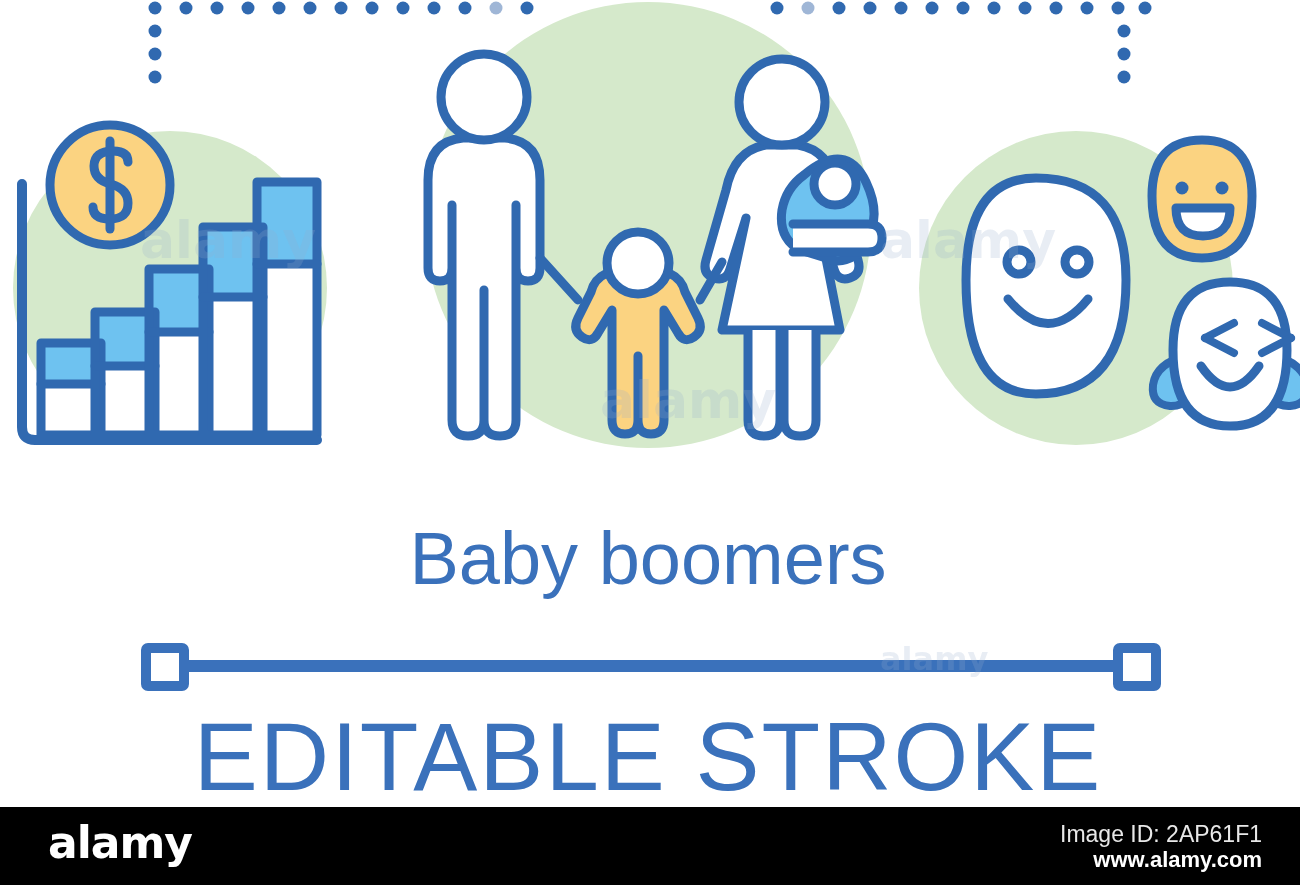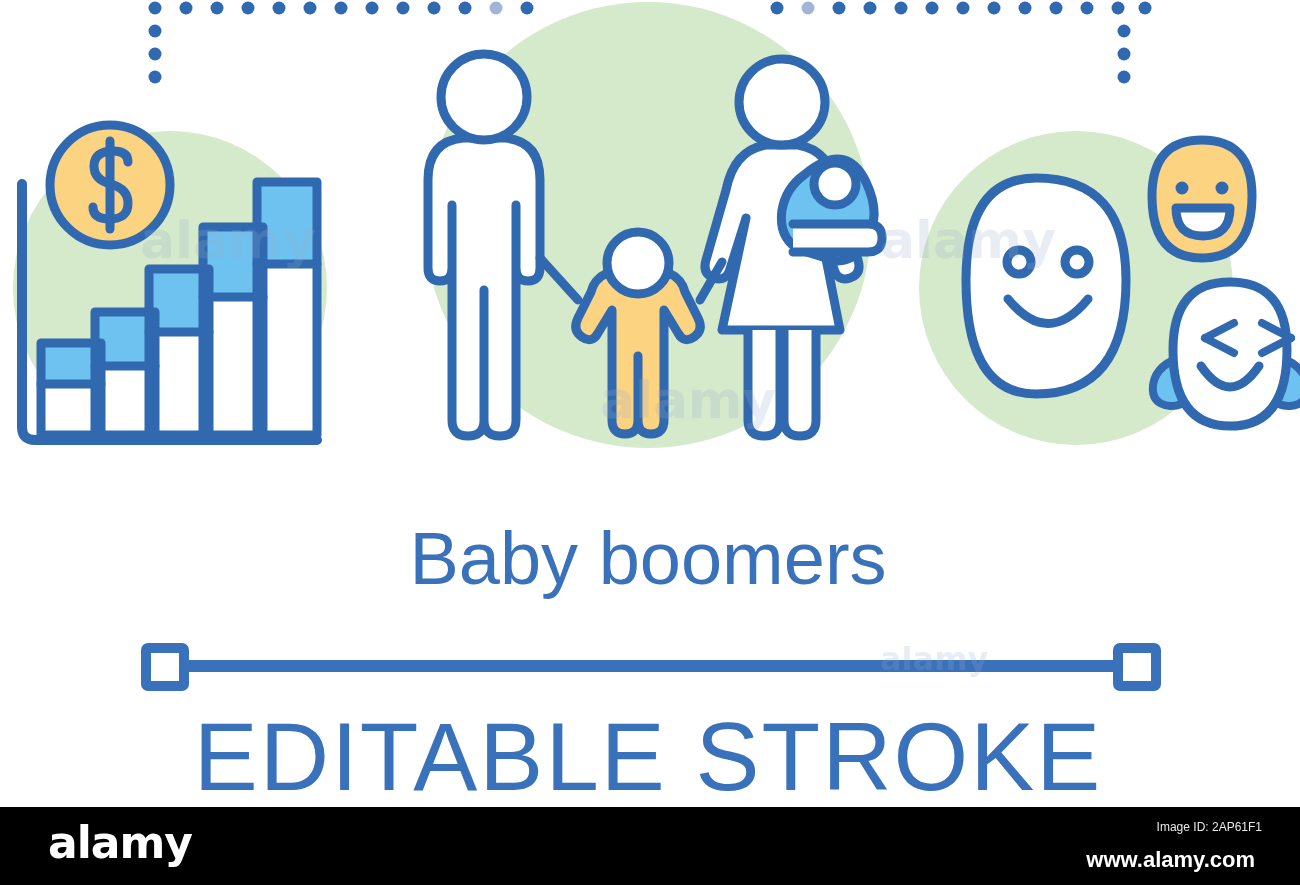--- a/index.html
+++ b/index.html
@@ -42,27 +42,27 @@
     font-weight: 700;
     letter-spacing: -1px;
     line-height: 1;
   }
   .wm-id {
     position: absolute;
     right: 38px;
     top: 14px;
     color: #e8e8e8;
     font-family: "Liberation Sans", sans-serif;
-    font-size: 12px;
+    font-size: 23px;
     text-align: right;
     line-height: 1.15;
   }
   .wm-url {
     position: absolute;
-    right: 45px;
+    right: 38px;
     top: 40px;
     color: #ffffff;
     font-family: "Liberation Sans", sans-serif;
     font-size: 22px;
     font-weight: 700;
     text-align: right;
     line-height: 1.15;
   }
   .tile-wm {
     position: absolute;

